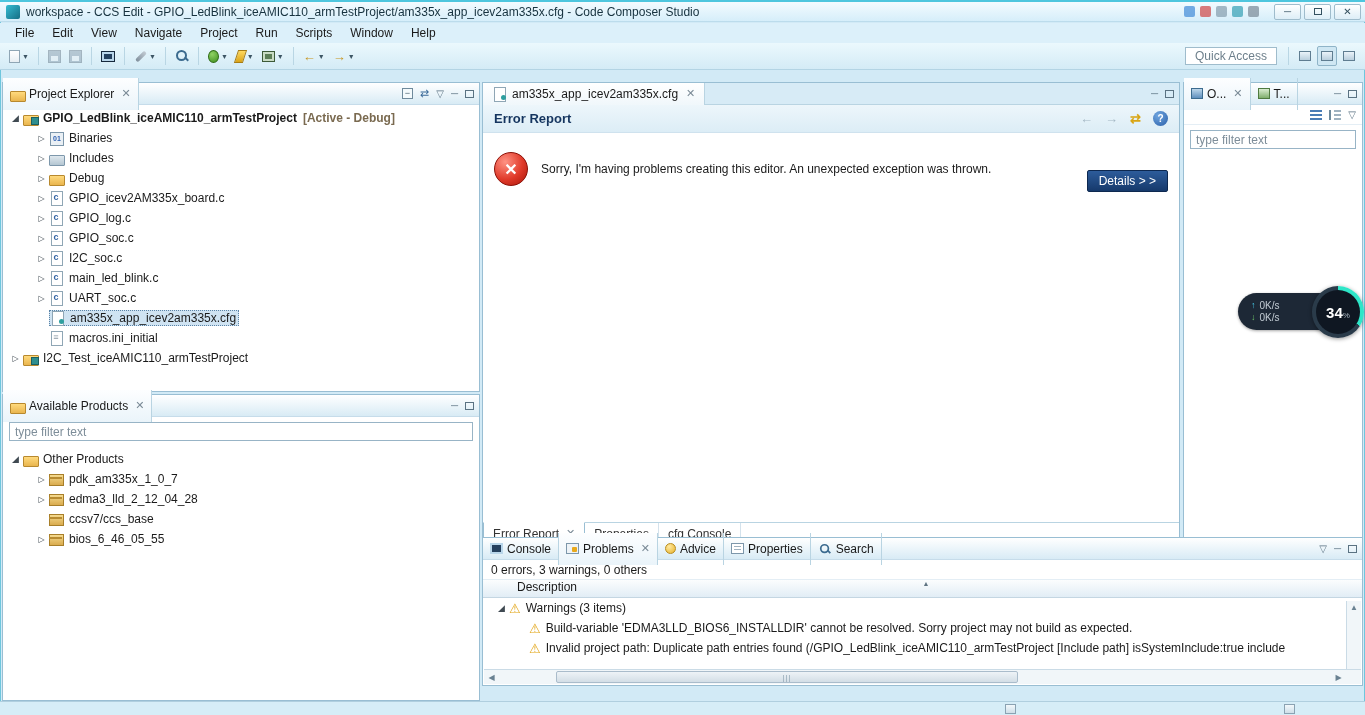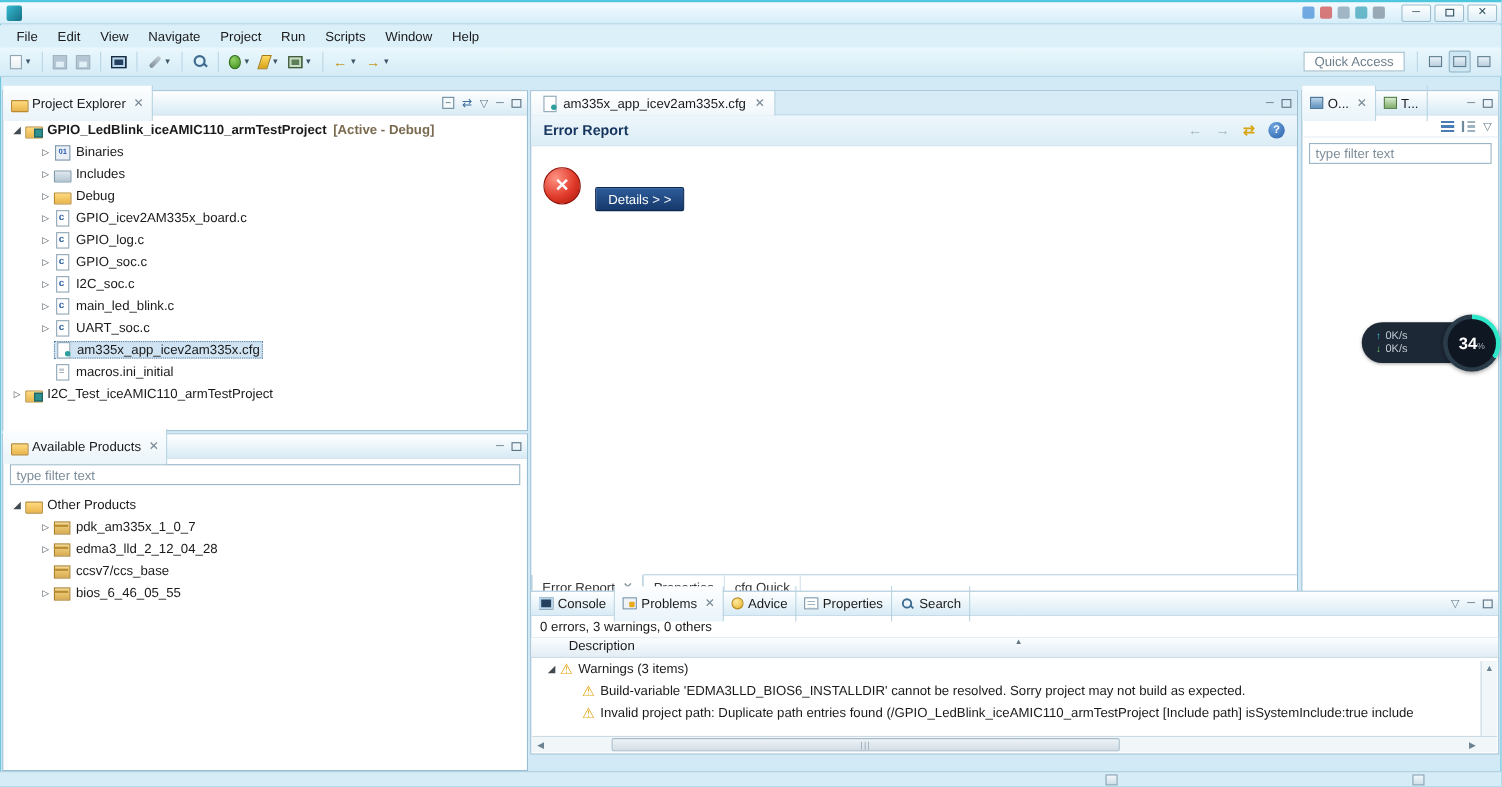--- a/index.html
+++ b/index.html
@@ -167,20 +167,21 @@
   .net-pct-unit { font-size:8px; font-weight:normal; color:#aab6c0; }
   
   .statusbar { position:absolute; left:0; right:0; bottom:0; height:14px; background:#d6edf7; border-top:1px solid #b0cfdf; }
   .sb-icon { position:absolute; top:2px; width:11px; height:10px; border:1px solid #8aa2b2; background:linear-gradient(#f2f8fb,#cfdfe9); }
 </style>
 </head>
 <body>
 
 <div class="titlebar">
   <span class="app-icon"></span>
+  <span class="title-text">workspace - CCS Edit - GPIO_LedBlink_iceAMIC110_armTestProject/am335x_app_icev2am335x.cfg - Code Composer Studio</span>
   <span class="tb-fill"></span>
   <span class="ime-cluster">
     <span class="ime-dot ime-a"></span>
     <span class="ime-dot ime-b"></span>
     <span class="ime-dot ime-c"></span>
     <span class="ime-dot ime-d"></span>
     <span class="ime-dot ime-e"></span>
   </span>
   <span class="win-btn">─</span>
   <span class="win-btn">
@@ -407,32 +408,33 @@
     <span class="erhead-title">Error Report</span>
     <span class="erhead-icons">
       <span class="nav-arrow">←</span>
       <span class="nav-arrow">→</span>
       <span class="sync-icon">⇄</span>
       <span class="help-icon">?</span>
     </span>
   </div>
   <div class="err-row">
     <span class="err-icon">✕</span>
+    <span class="err-msg">Sorry, I'm having problems creating this editor. An unexpected exception was thrown.</span>
     <span class="details-btn">Details &gt; &gt;</span>
   </div>
   <div class="ibar">
     <span class="btab active">
       <span>Error Report</span>
       <span class="close-x">✕</span>
     </span>
     <span class="btab">
       <span>Properties</span>
     </span>
     <span class="btab">
-      <span>cfg Quick</span>
+      <span>cfg Console</span>
     </span>
   </div>
 </div>
 
 <div class="panel" style="left:1183px; top:82px; width:180px; height:464px;">
   <div class="phead">
     <span class="vtab">
       <span class="rtab-icon ri-outline"></span>
       <span>O...</span>
       <span class="close-x">✕</span>

